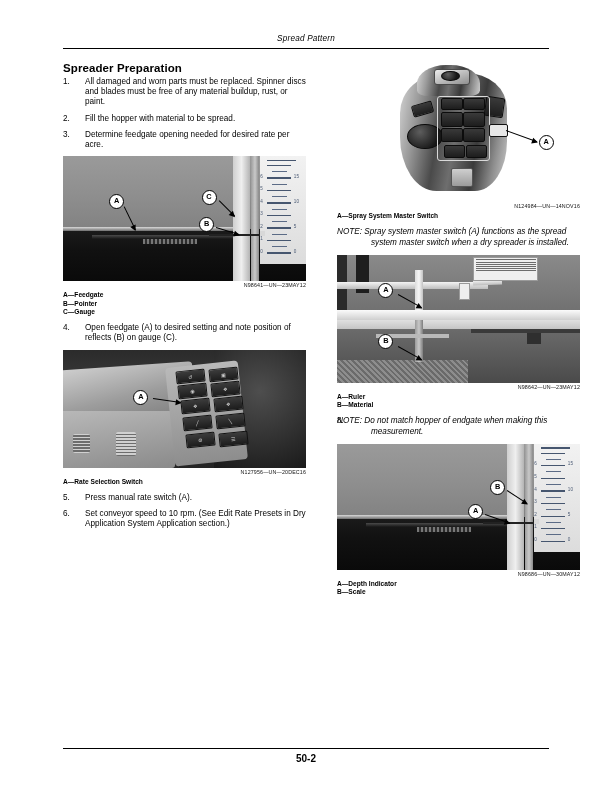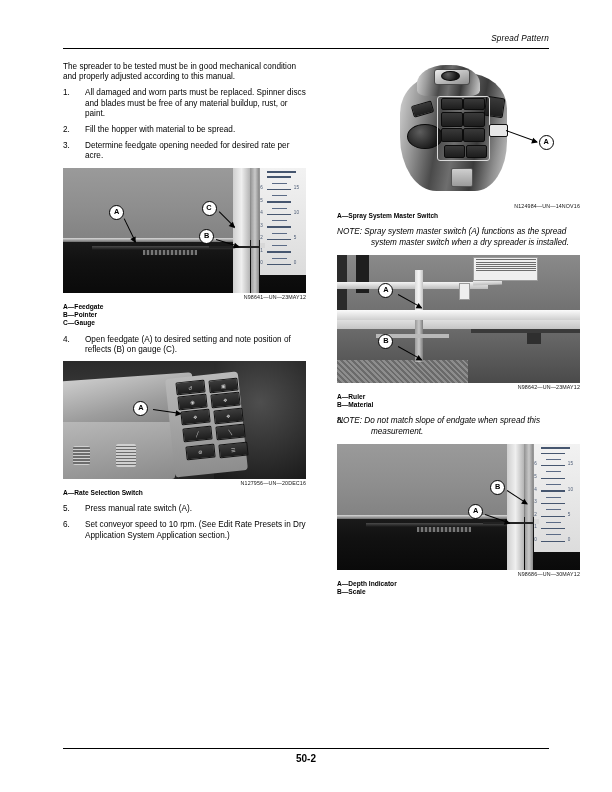--- a/index.html
+++ b/index.html
@@ -1,20 +1,20 @@
 <!DOCTYPE html>
 <html><head>
 <meta charset="utf-8">
 <style>
   html,body{margin:0;padding:0;background:#fff;}
   body{width:612px;height:792px;font-family:"Liberation Sans",sans-serif;color:#000;}
   .page{position:relative;width:612px;height:792px;box-sizing:border-box;}
 
   
-  .hdr{position:absolute;left:63px;top:34px;width:486px;text-align:right;
+  .hdr{position:absolute;left:63px;top:34px;width:486px;text-align:center;
        font-style:italic;font-size:8.2px;letter-spacing:.2px;}
   .hdr-rule{position:absolute;left:63px;top:48px;width:486px;height:1px;background:#000;}
   .ftr-rule{position:absolute;left:63px;top:748px;width:486px;height:1px;background:#000;}
   .ftr{position:absolute;left:63px;top:753px;width:486px;text-align:center;
        font-weight:bold;font-size:10px;}
 
   
   .col{position:absolute;top:62px;width:243px;}
   .col-l{left:63px;}
   .col-r{left:337px;}
@@ -115,21 +115,21 @@
 </head>
 <body>
 
 <div class="page">
 
   <div class="hdr">Spread Pattern</div>
   <div class="hdr-rule"></div>
 
   <div class="col col-l">
 
-    <p class="body">The spreader to be tested must be in good mechanical condition and properly adjusted according to this manual.</p>
+    <h1 class="title">Spreader Preparation</h1>
 
     <ol class="steps">
       <li>
         <span class="num">1.</span>
         <span>All damaged and worn parts must be replaced. Spinner discs and blades must be free of any material buildup, rust, or paint.</span>
       </li>
       <li>
         <span class="num">2.</span>
         <span>Fill the hopper with material to be spread.</span>
       </li>
@@ -355,21 +355,21 @@
       <div>A—Ruler</div>
       <div>B—Material</div>
     </div>
 
     <ol class="steps">
       <li>
         <span class="num">8.</span>
       </li>
     </ol>
 
-    <p class="note"><i class="lbl">NOTE:</i> <span>Do not match slope of endgate when spread this measurement.</span></p>
+    <p class="note"><i class="lbl">NOTE:</i> <span>Do not match hopper of endgate when making this measurement.</span></p>
 
     <div class="fig">
       <div class="pic" style="height:126px">
         <div class="gate-wrap">
           <div class="gate-top"></div>
           <div class="gate-black"></div>
           <div class="gate-lip"></div>
           <div class="gate-bar"></div>
           <div class="gate-bracket"></div>
           <div class="post" style="left:70%;width:7%;"></div>

